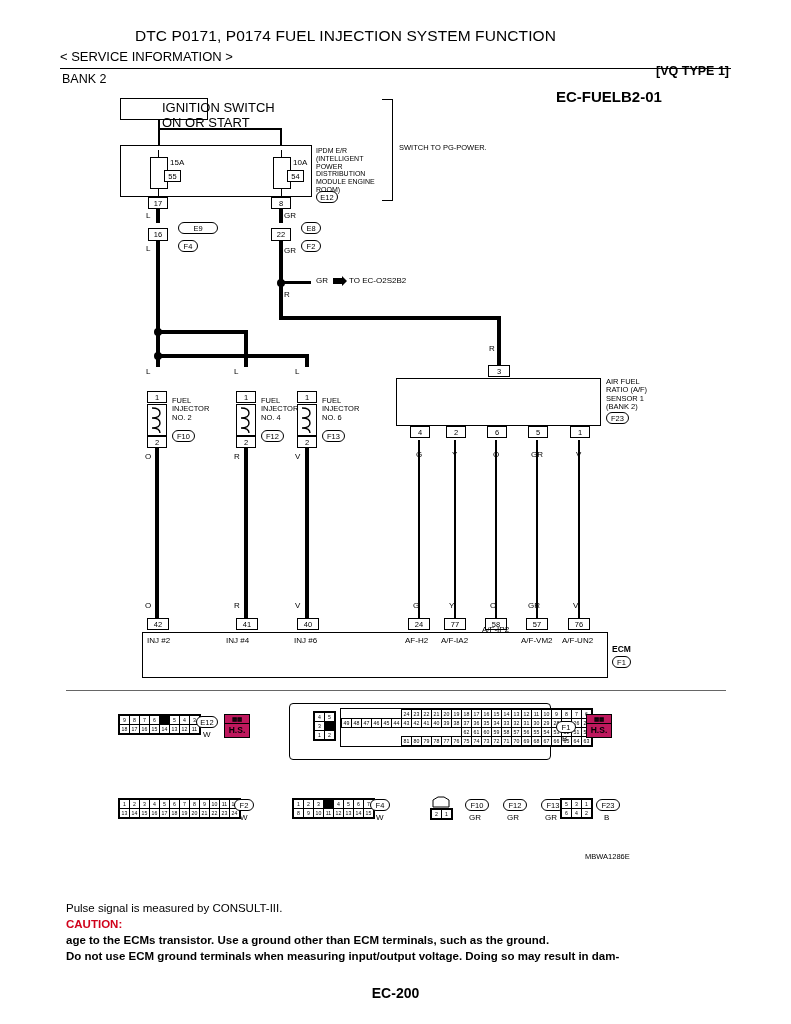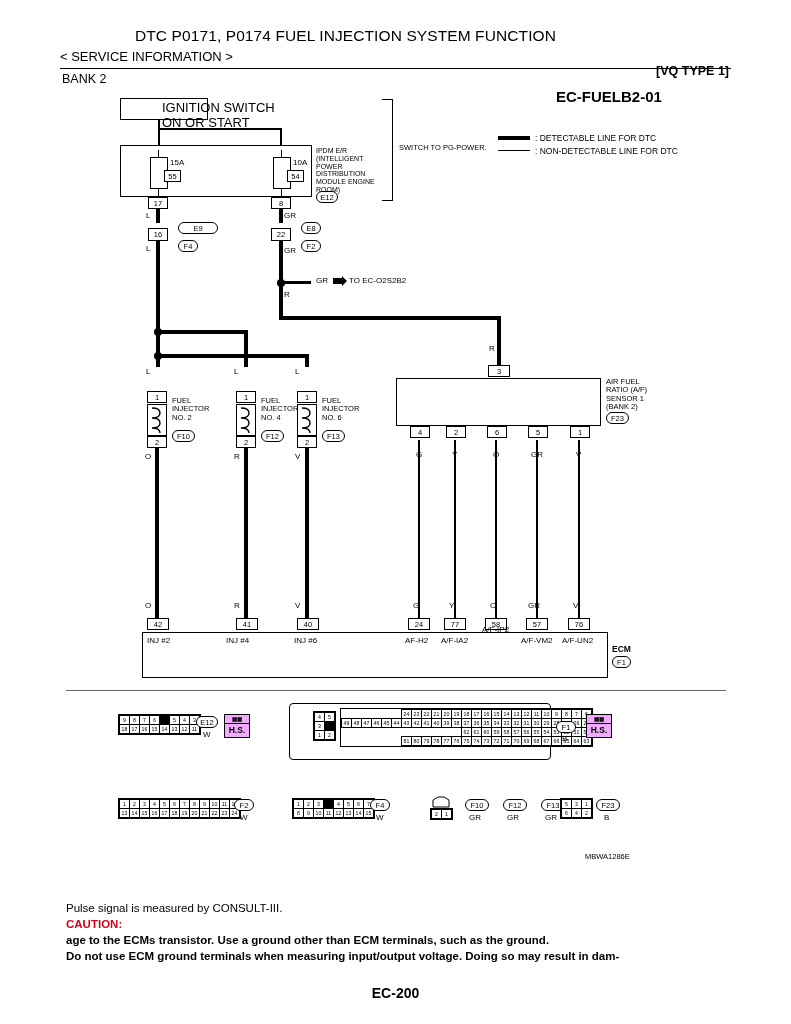--- a/index.html
+++ b/index.html
@@ -73,21 +73,21 @@
   .wirechar { position:absolute; font-size:8px; }
 
   
   .grid { position:absolute; border:1px solid #000; background:#fff; box-sizing:border-box;}
   .grid table { border-collapse:collapse; }
   .grid td {
     border:0.6px solid #000; font-size:5.2px; text-align:center;
     padding:0; width:9px; height:8px; line-height:8px;
   }
   .hs {
-    position:absolute; border:1px solid #000; background:#f0abfc;
+    position:absolute; border:1px solid #000; background:#be185d;
     font-size:9px; font-weight:bold; text-align:center;
     box-sizing:border-box;
   }
   .hs .top { font-size:5.5px; border-bottom:1px solid #000; line-height:8px; letter-spacing:-0.3px;}
   .hs .bot { line-height:13px; font-size:8.5px; font-weight:bold; }
 
   
   .footnote { position:absolute; left:66px; top:900px; font-size:11.5px; line-height:16px; }
   .caution { color:#d0021b; font-weight:bold; }
   .bold { font-weight:bold; }
@@ -102,30 +102,20 @@
 
 <div class="page">
 
   <div class="title">DTC P0171, P0174 FUEL INJECTION SYSTEM FUNCTION</div>
   <div class="svc-info">&lt; SERVICE INFORMATION &gt;</div>
   <div class="vq-type">[VQ TYPE 1]</div>
   <div class="hrule"></div>
   <div class="bank2">BANK 2</div>
   <div class="ec-code">EC-FUELB2-01</div>
 
-  <div class="legend">
-    <div class="row">
-      <span class="sw"></span>
-      <span>: DETECTABLE LINE FOR DTC</span>
-    </div>
-    <div class="row">
-      <span class="sw thin"></span>
-      <span>: NON-DETECTABLE LINE FOR DTC</span>
-    </div>
-  </div>
 
   <div class="box" style="left:120px; top:98px; width:88px; height:22px;"></div>
   <div class="lbl c" style="left:122px; top:101px; width:64px; font-size:13px;margin-left:40px;">IGNITION SWITCH
 ON OR START</div>
 
   <div class="ln" style="left:158px; top:120px; width:1.5px; height:25px;"></div>
   <div class="ln" style="left:158px; top:128px; width:123px; height:1.5px;"></div>
   <div class="ln" style="left:280px; top:128px; width:1.5px; height:17px;"></div>
 
   <div class="box thick" style="left:120px; top:145px; width:192px; height:52px;"></div>

